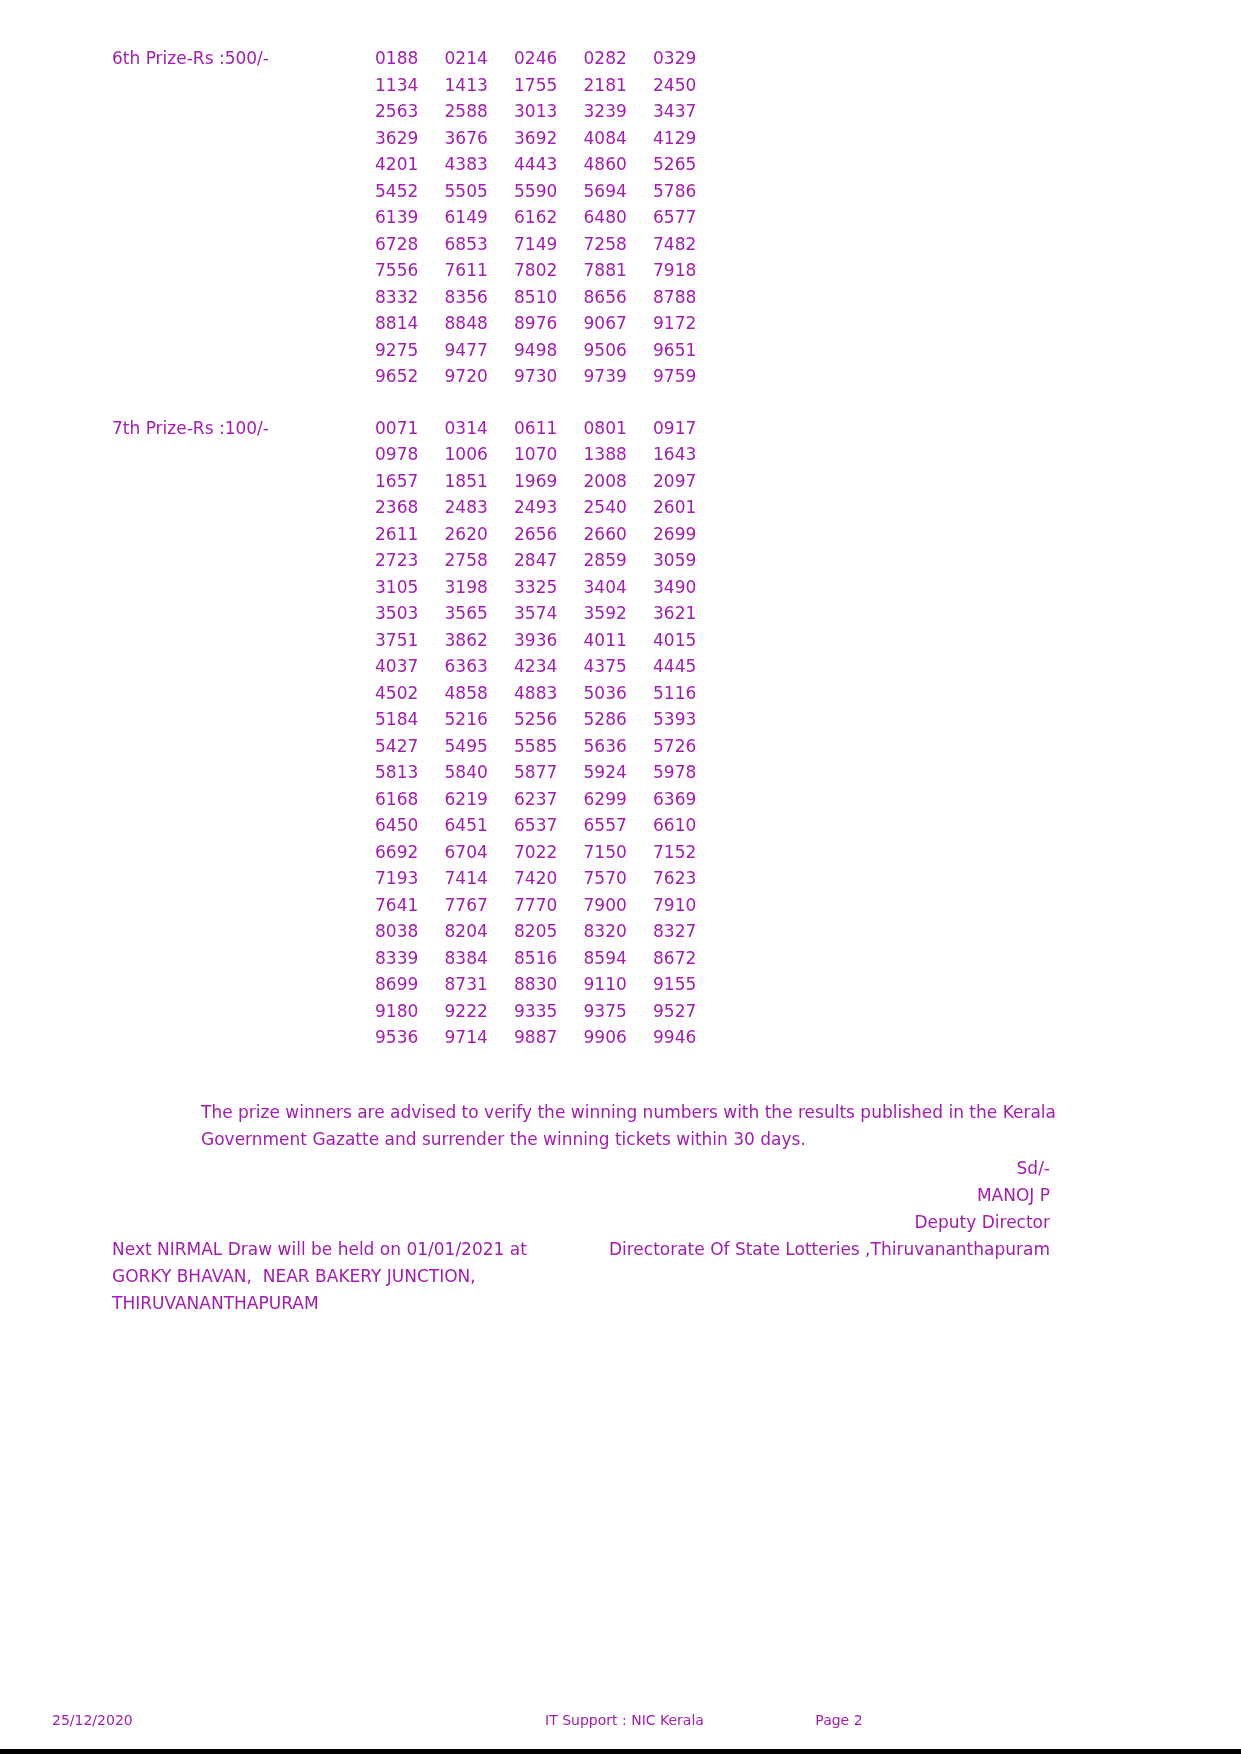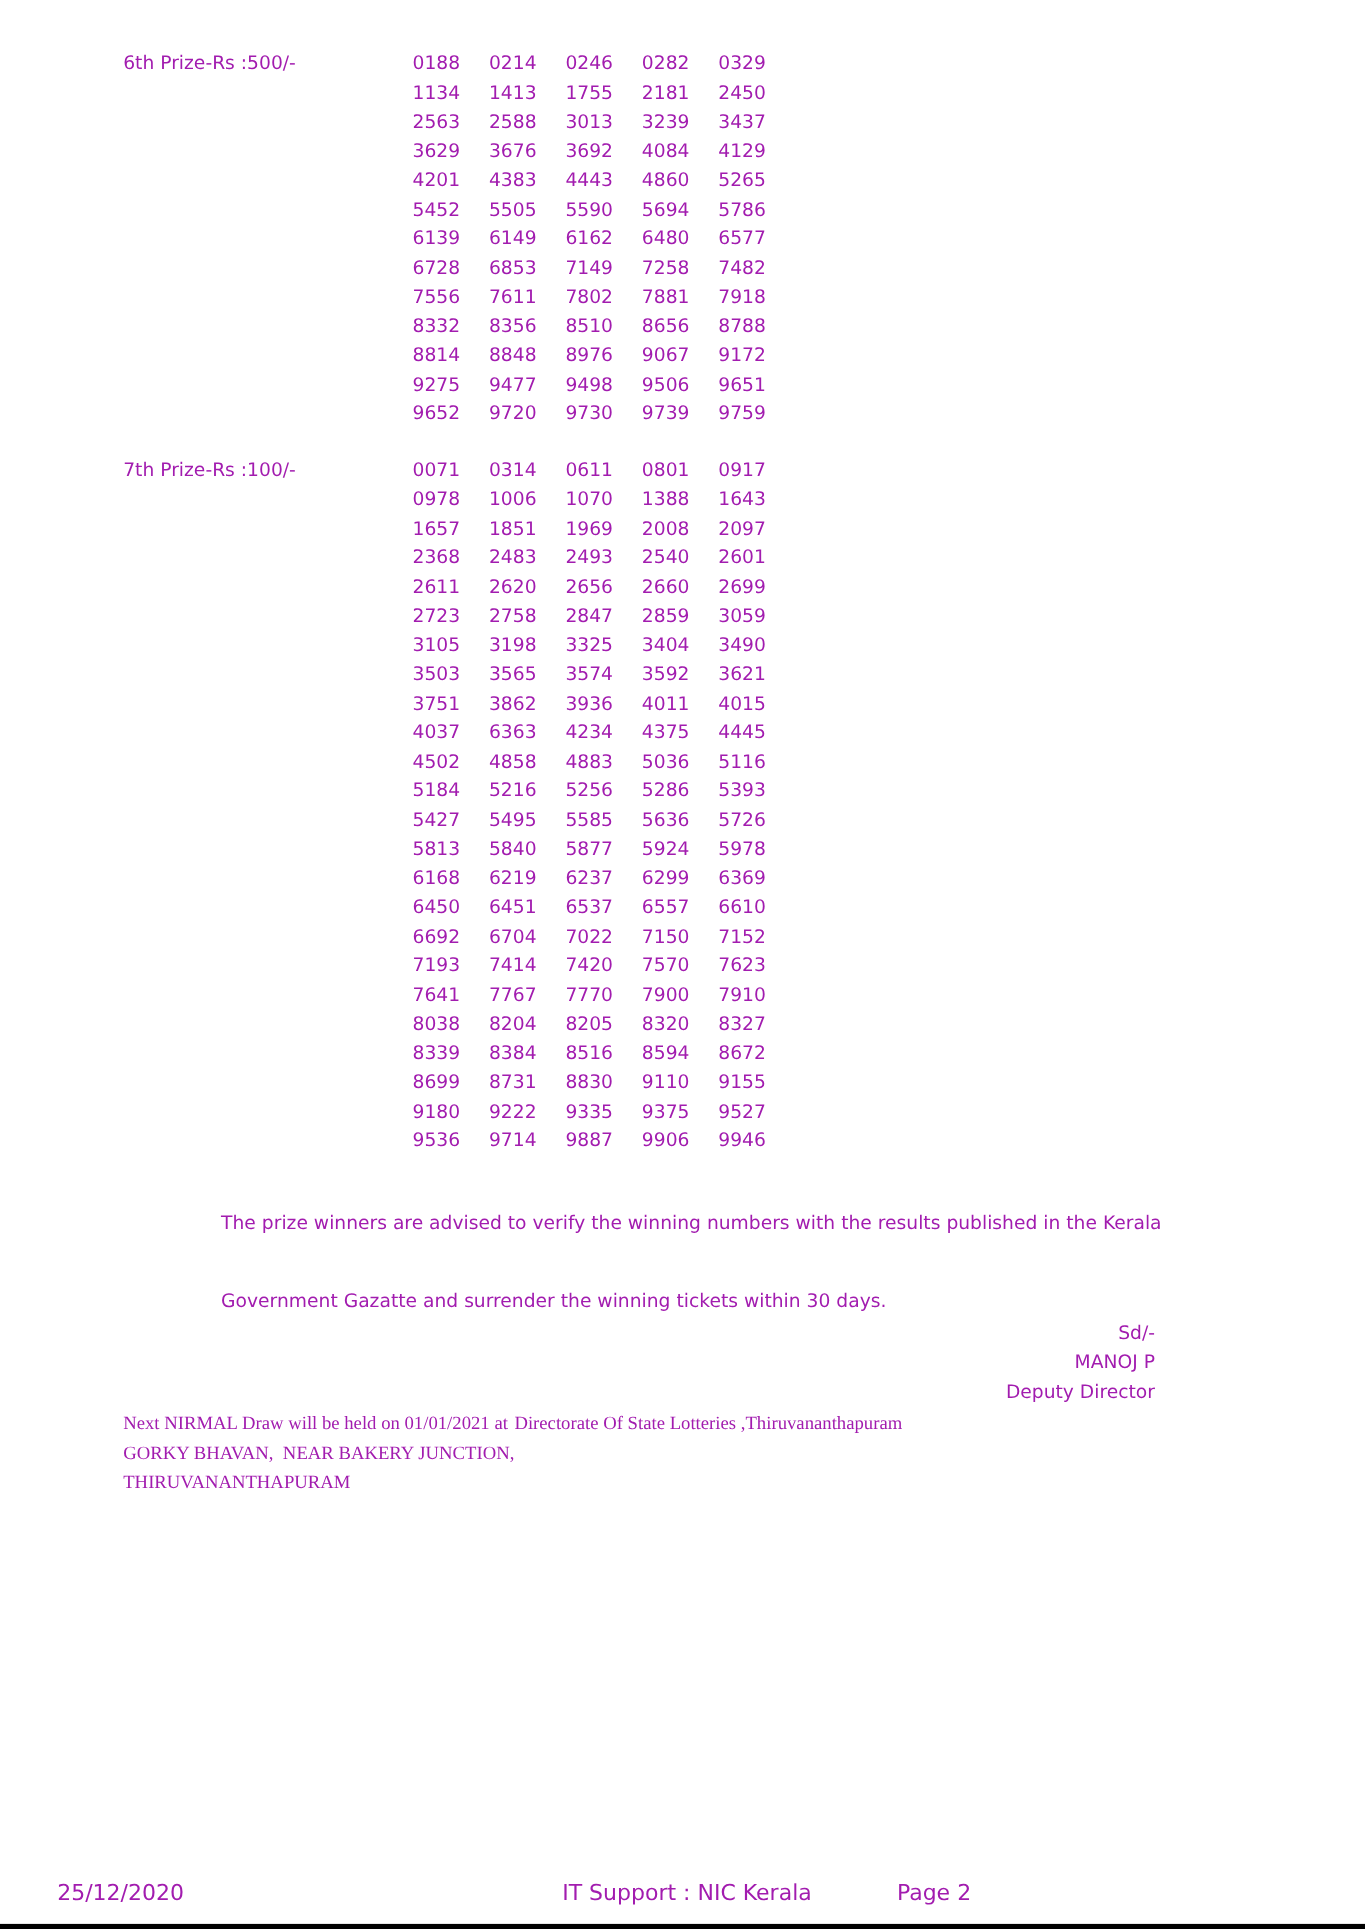--- a/index.html
+++ b/index.html
@@ -18,37 +18,37 @@
 
   .prize-section { display: flex; align-items: flex-start; }
   .prize-label { flex: 0 0 263px; width: 263px; line-height: 26.5px; white-space: pre-wrap; }
   .numbers-grid { flex: 1; }
   .num-row { line-height: 26.5px; white-space: nowrap; }
   .num-cell { display: inline-block; width: 69.5px; }
 
   .section-gap { margin-top: 25px; }
 
   .note { margin: 48px 0 0 89px; line-height: 27px; }
-  .note .line { white-space: pre-wrap; margin-top: 44px; }
+  .note .line { white-space: pre-wrap; }
 
   .sig-block { width: 938px; text-align: right; line-height: 27px; margin-top: 2px; }
   .sig-block .line { white-space: pre-wrap; }
 
-  .row2 { display: flex; width: 938px; align-items: flex-start; font-family: Liberation Serif, serif; }
+  .row2 { display: flex; justify-content: space-between; width: 938px; align-items: flex-start; }
   .next-draw { line-height: 27px; }
   .next-draw .line { white-space: pre-wrap; }
   .office { line-height: 27px; white-space: pre-wrap; }
 
   .footer {
     position: absolute;
     left: 52px;
     right: 44px;
     bottom: 24px;
     display: flex;
-    font-size: 20px;
+    font-size: 14px;
     line-height: 20px;
   }
   .footer .f-left  { flex: 1; text-align: left; }
   .footer .f-mid   { flex: 1; text-align: center; }
   .footer .f-right { flex: 1; text-align: left; }
 
   .bottom-rule {
     position: absolute;
     left: 0; right: 0; bottom: 0;
     height: 5px;

